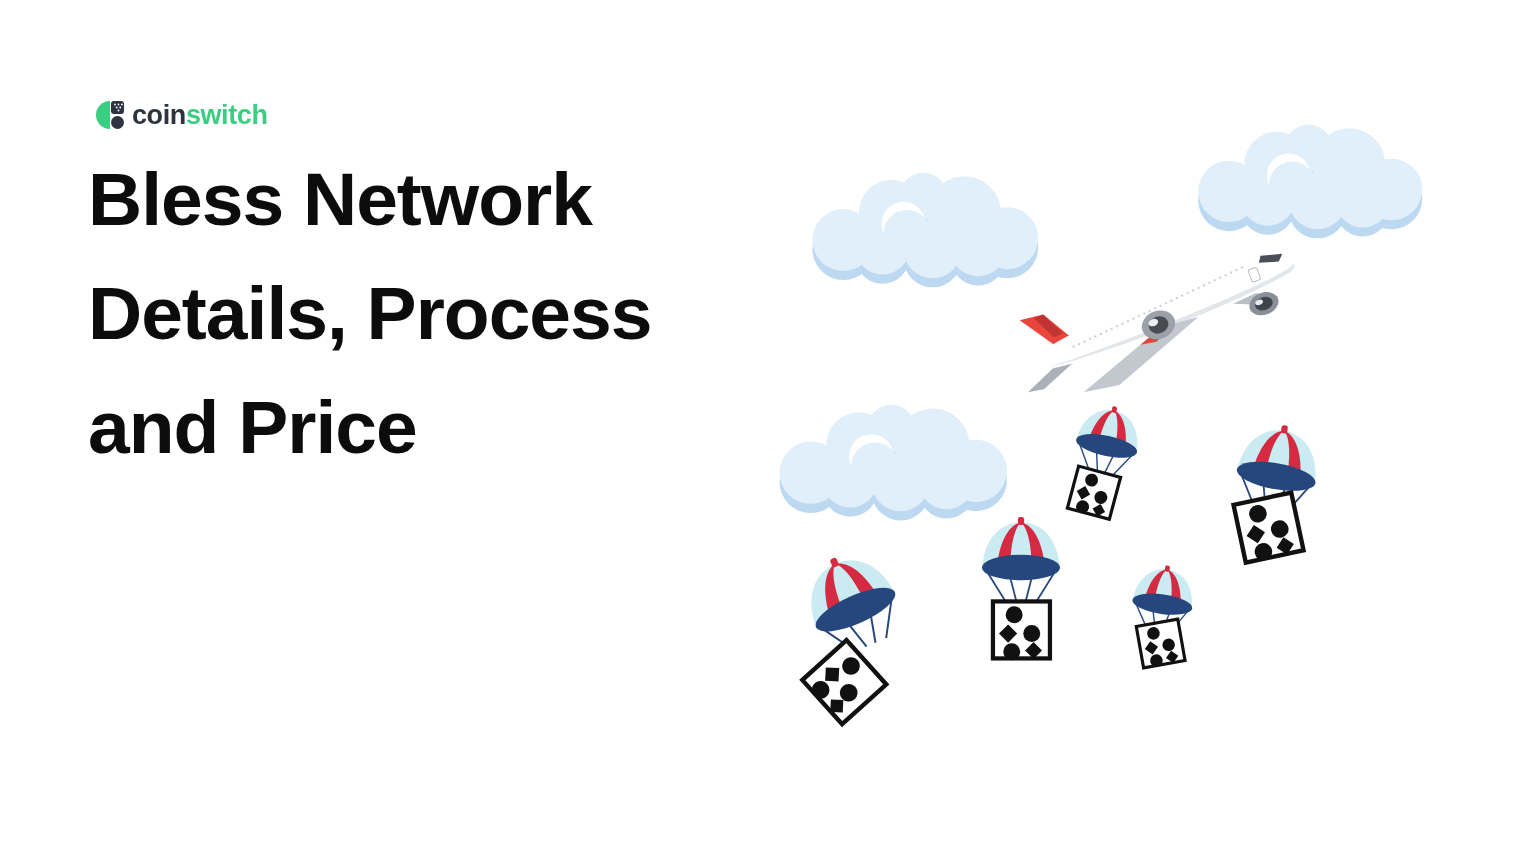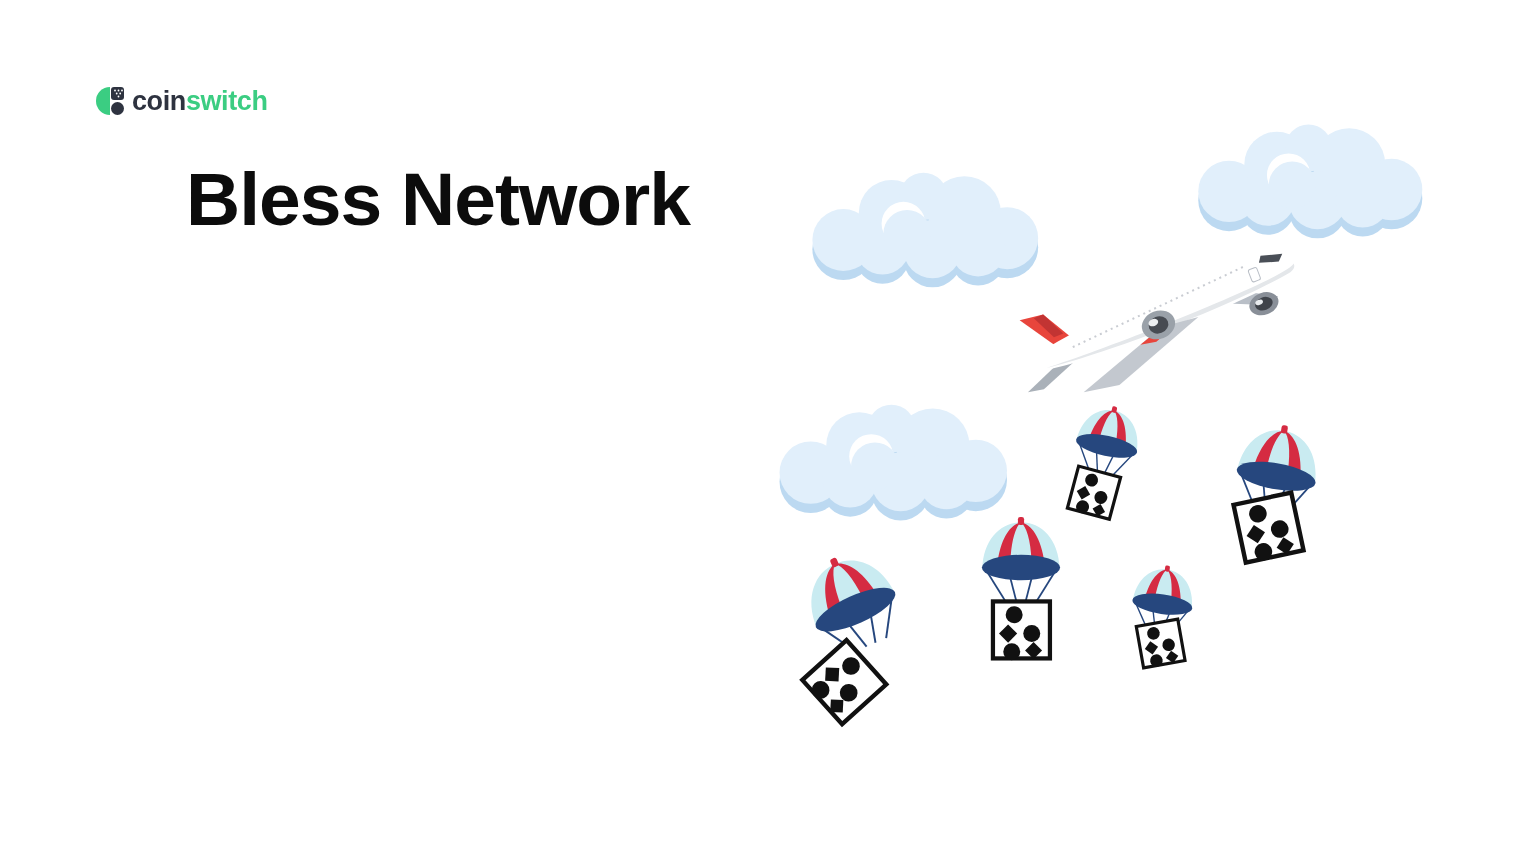--- a/index.html
+++ b/index.html
@@ -1,21 +1,21 @@
 <!DOCTYPE html>
 <html style="--green: #3bcd82; --logo-dark: #2e3340; --ink: #0c0c0c; --cloud-main: #e1effb; --cloud-shade: #bcd9f1; --canopy-cyan: #c9ebf1; --canopy-red: #d52b42; --navy: #26477e; --box-black: #111111; --plane-red: #e8453c;"><head>
 <meta charset="utf-8">
 <style>
   html,body{margin:0;padding:0;background:#ffffff;}
   .canvas{
     position:relative;width:1536px;height:864px;overflow:hidden;background:#ffffff;
     font-family:"Liberation Sans",sans-serif;
   }
   
-  .logo{position:absolute;left:95px;top:86px;display:flex;gap:7px;}
+  .logo{position:absolute;left:95px;top:100px;display:flex;gap:7px;}
   .logo svg{display:block;}
   .logo-text{font-size:27px;font-weight:700;letter-spacing:-0.4px;line-height:30px;}
   .logo-text .p1{color:var(--logo-dark);}
   .logo-text .p2{color:var(--green);}
   
   .headline{
     position:absolute;left:88px;top:142px;width:700px;
     font-size:75px;font-weight:700;line-height:114px;letter-spacing:-1px;
     color:var(--ink);
   }
@@ -124,22 +124,24 @@
           <circle cx="27" cy="4.5" r="0.9"></circle>
         <circle cx="21.7" cy="7.5" r="0.9"></circle>
           <circle cx="25.2" cy="7.5" r="0.9"></circle>
         <circle cx="23.5" cy="10.5" r="0.9"></circle>
       </g>
       <circle cx="22.5" cy="22.5" r="6.5" fill="var(--logo-dark)"></circle>
     </svg>
     <div class="logo-text"><span class="p1">coin</span><span class="p2">switch</span></div>
   </div>
 
-  <h1 class="headline" style="margin:0;text-align:center;">
+  <h1 class="headline" style="margin:0;">
     <div>Bless Network</div>
+    <div>Details, Process</div>
+    <div>and Price</div>
   </h1>
 
   <div class="illu">
 
     <svg class="cloud-1" viewBox="0 0 290 140">
         <use href="#cloudShape"></use>
       </svg>
     <svg class="cloud-2" viewBox="0 0 290 140">
         <use href="#cloudShape"></use>
       </svg>

